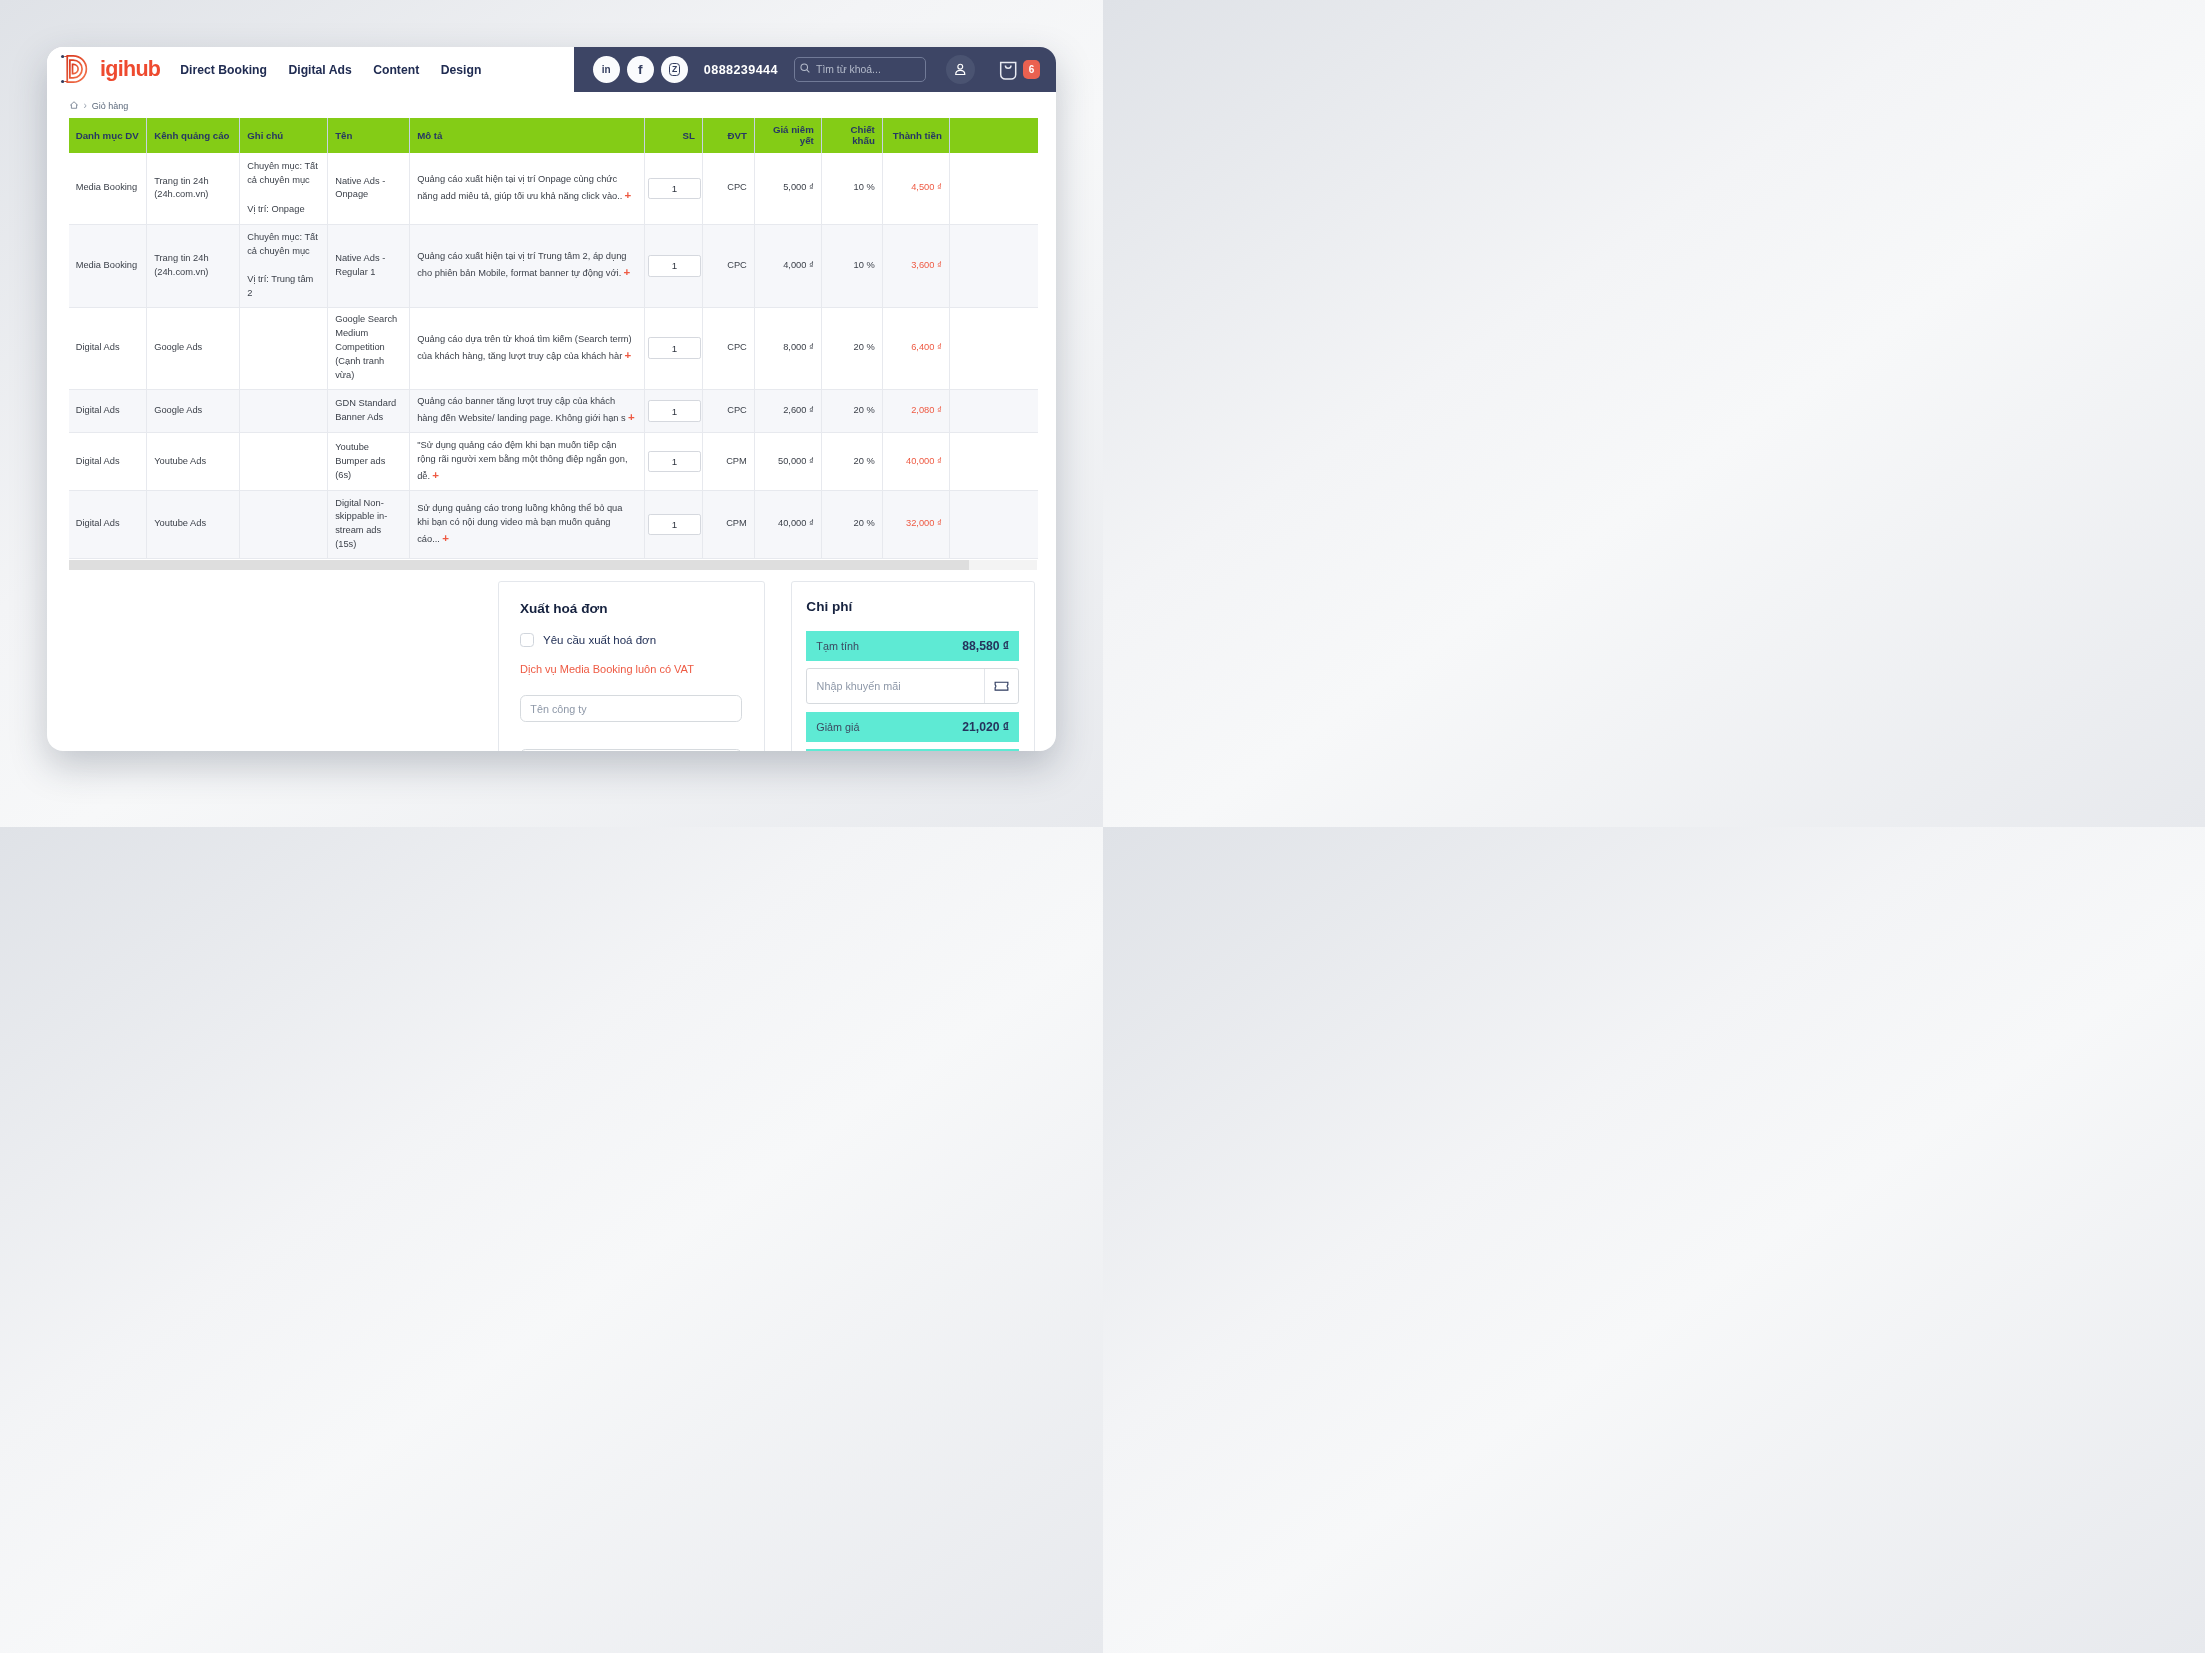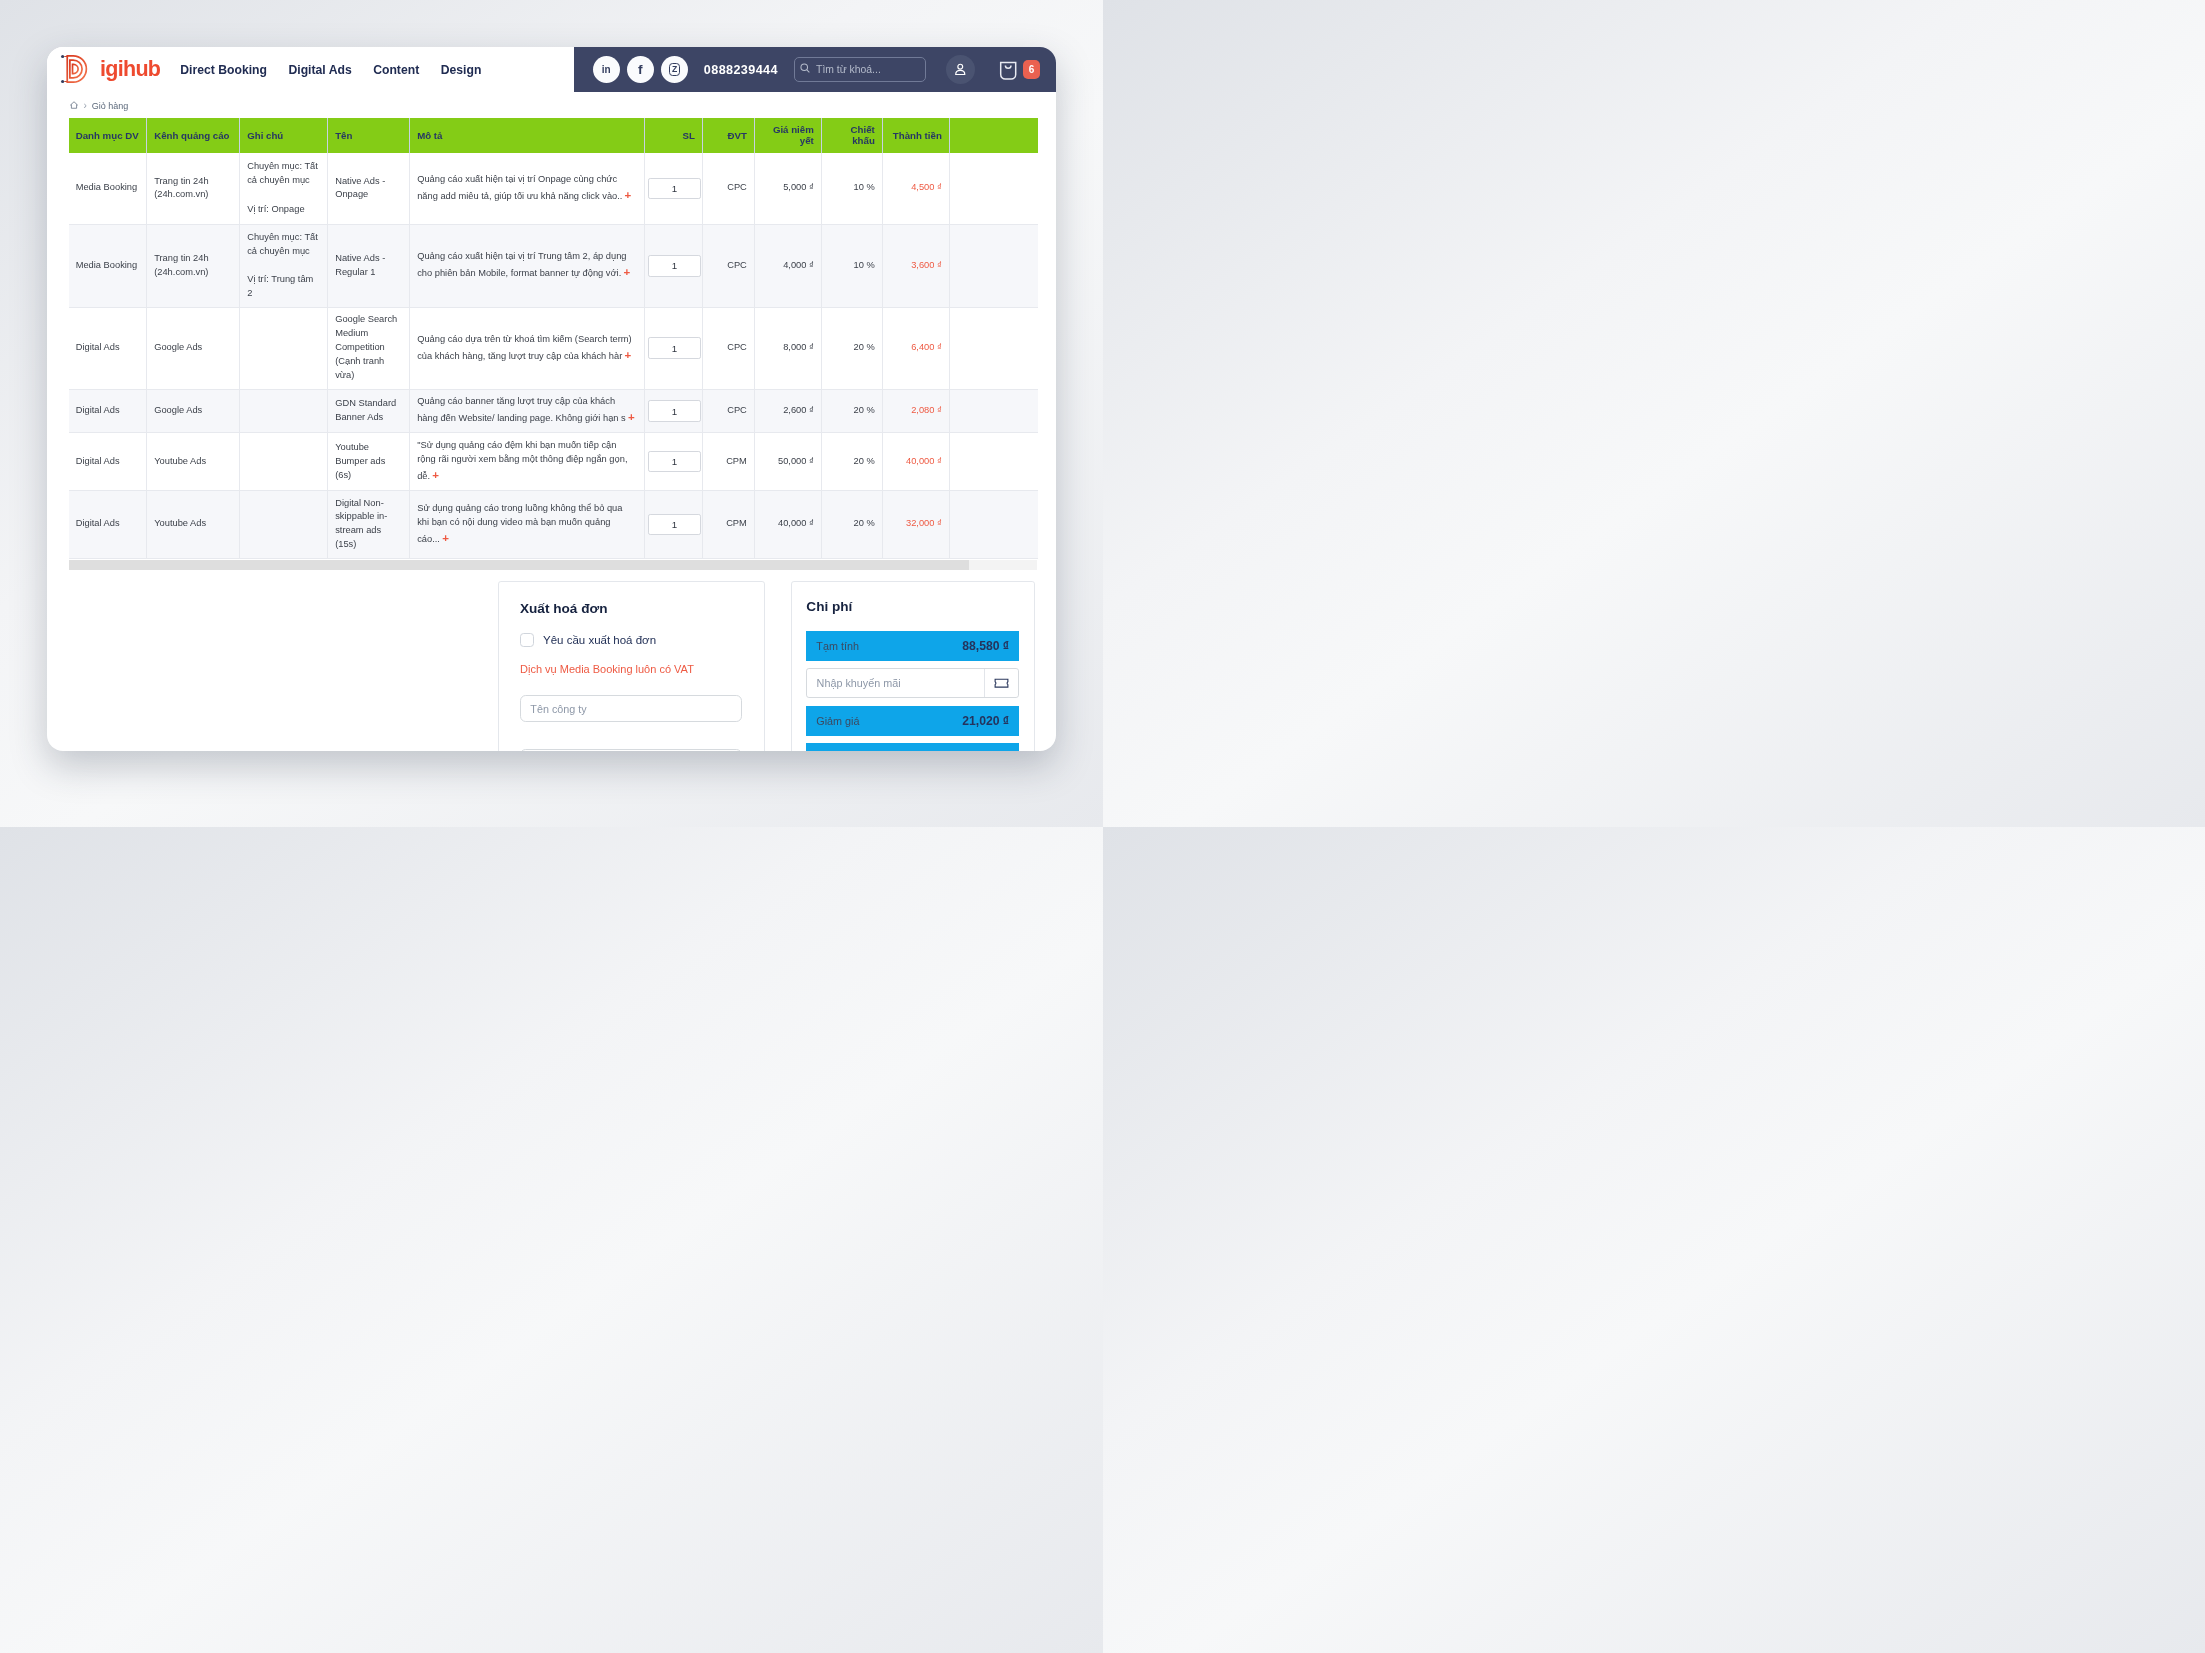--- a/index.html
+++ b/index.html
@@ -68,24 +68,24 @@
   .panel-title { font-size:13.6px; font-weight:bold; color:#16223f; margin-bottom:17px; }
   .chk-row { display:flex; align-items:center; gap:8.6px; margin-bottom:16px; cursor:pointer; }
   .chk { width:14.4px; height:14.4px; border:1.1px solid #d0d5dc; border-radius:3.6px; background:#fff; flex:0 0 auto; }
   .chk-label { font-size:11.5px; color:#223056; }
   .vat-note { color:#ee5a43; font-size:11px; margin-bottom:20px; }
   .inv-input { width:100%; height:27px; border:0.7px solid #d6dade; border-radius:5.7px; padding:0 9.3px;
                font-size:10.8px; color:#333; margin-bottom:26.6px; outline:none; font-family:"Liberation Sans",sans-serif; }
   .inv-input::placeholder, .promo input::placeholder { color:#8e98a8; }
   .cost { width:247px; min-height:284px; padding:17px 14.4px 14.4px; }
   .cost-row { display:flex; justify-content:space-between; align-items:center; height:30px;
-              background:#0ea5e9; padding:0 10px; margin-bottom:7.2px; }
+              background:#5eead4; padding:0 10px; margin-bottom:7.2px; }
   .cost-label { font-size:10.8px; color:#3c4960; }
   .cost-value { font-size:12.2px; font-weight:bold; color:#25335c; }
-  .promo { display:flex; align-items:center; height:30px; border:0.7px solid #d6dade; border-radius:2.9px;
+  .promo { display:flex; align-items:center; height:36px; border:0.7px solid #d6dade; border-radius:2.9px;
            margin-bottom:7.2px; overflow:hidden; background:#fff; }
   .promo input { flex:1; min-width:0; border:none; outline:none; padding:0 9.3px; font-size:10.8px; color:#333;
                  font-family:"Liberation Sans",sans-serif; }
   .promo-div { width:0.7px; align-self:stretch; background:#e2e5ea; }
   .ticket-btn { width:33px; display:flex; align-items:center; justify-content:center; cursor:pointer; height:100%; }
 </style>
 </head>
 <body>
 
 <div class="card">

